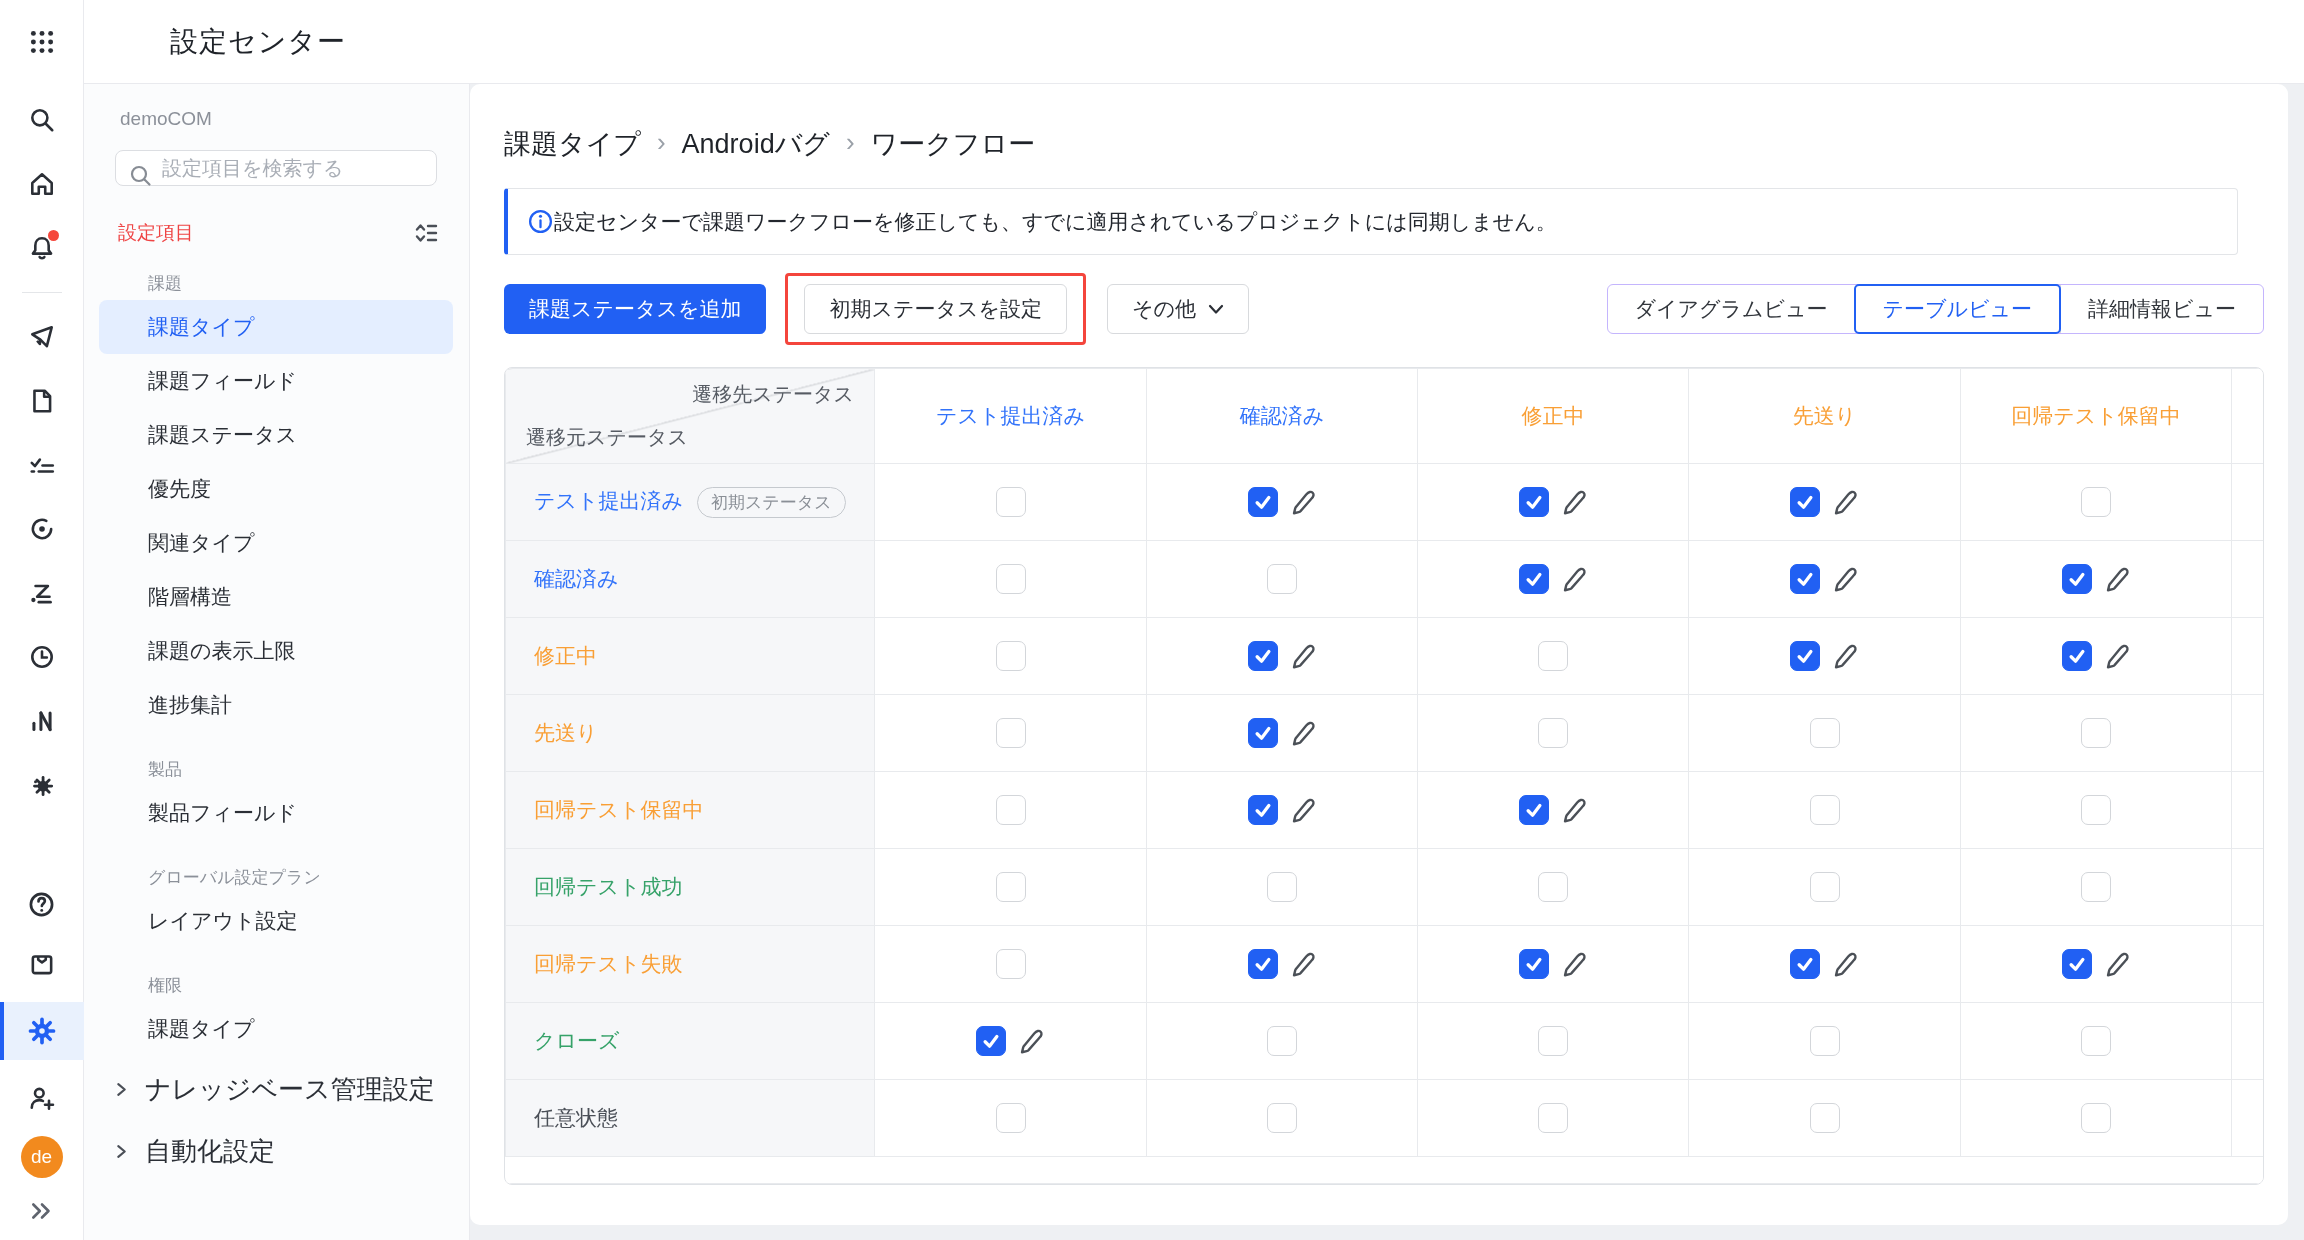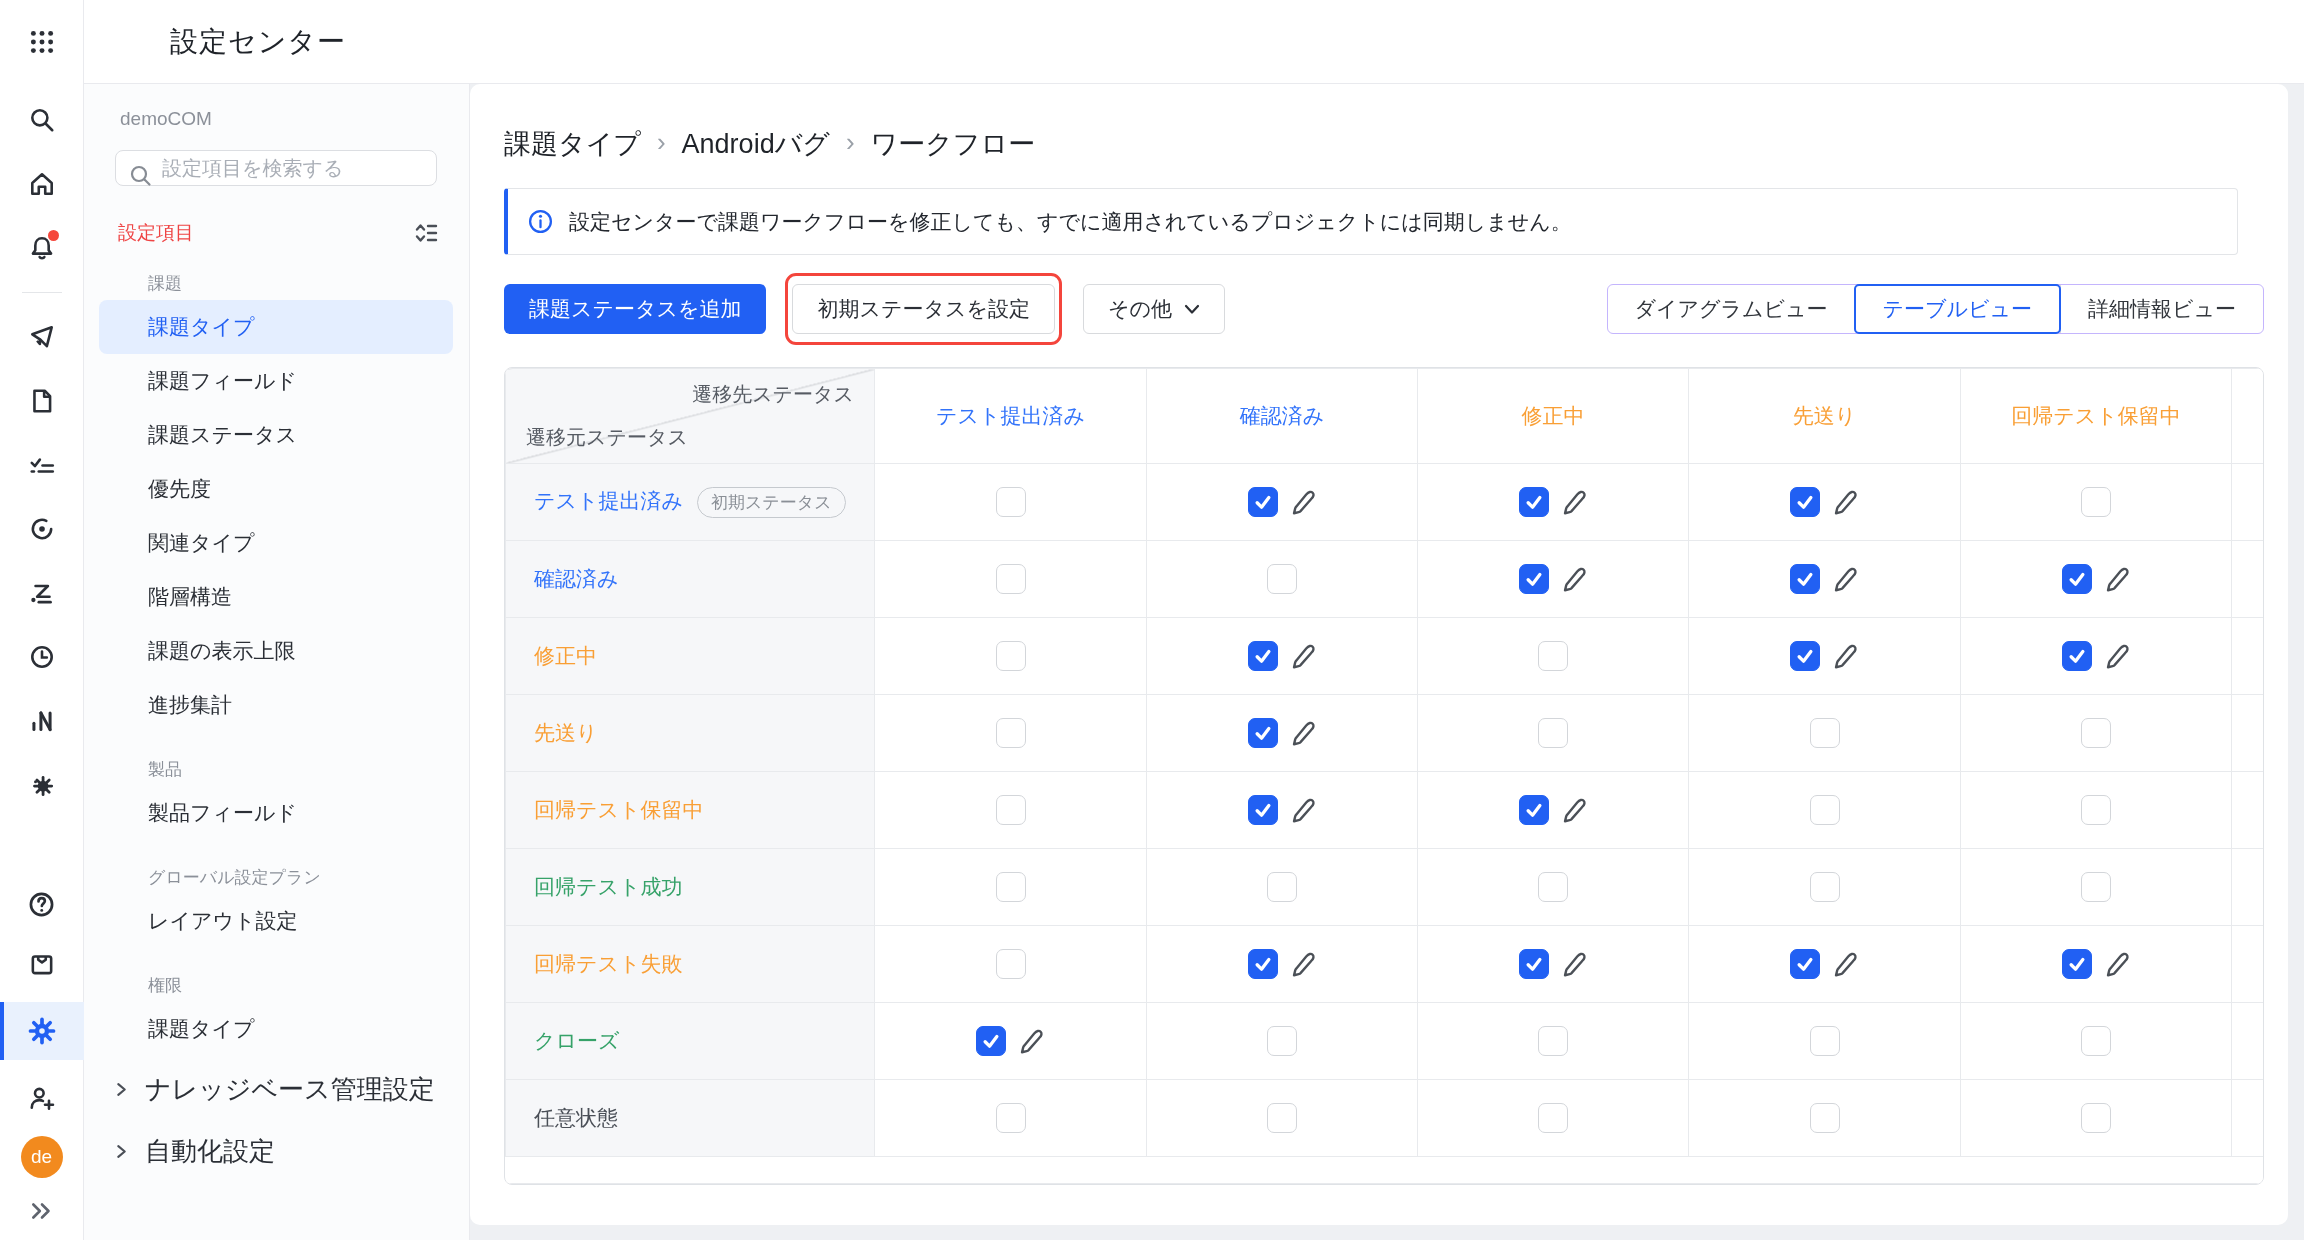--- a/index.html
+++ b/index.html
@@ -46,27 +46,27 @@
   .sb-exp:first-of-type{margin-top:26px;}
 
   
   .main{position:absolute; left:470px; top:84px; right:0; bottom:0; background:#eef0f3;}
   .card{position:absolute; left:0; top:0; right:16px; bottom:15px; background:#fff; border-radius:10px; padding:42px 24px 0 34px; overflow:hidden;}
 
   .breadcrumb{display:flex; align-items:center; gap:16px; font-size:27px; color:#1f2329;}
   .breadcrumb .sep{color:#9aa0a8; font-size:26px; transform:translateY(-2px);}
 
   .notice{margin-top:26px; width:1734px; height:67px; border:1px solid #e3e5e8; border-left:4px solid var(--blue); border-radius:4px;
-          display:flex; align-items:center; gap:15px; padding-left:19px; font-size:21px; color:#23272e; background:#fff;}
+          display:flex; align-items:center; padding-left:19px; font-size:21px; color:#23272e; background:#fff;}
 
   .actions{margin-top:29px; display:flex; align-items:center; width:1760px;}
   .btn{height:50px; border-radius:6px; font-size:21px; font-family:inherit; display:inline-flex; align-items:center; gap:12px; cursor:pointer;}
   .btn.primary{background:var(--blue); color:#fff; border:none; padding:0 25px;}
   .btn.plain{background:#fff; color:#2b2f36; border:1px solid #d8dadd; padding:0 24px;}
-  .redbox{border:3px solid var(--red); border-radius:11px; padding:8px 4px; margin:-11px 0 -11px 19px;font-family:Liberation Mono, monospace;}
+  .redbox{border:3px solid var(--red); border-radius:4px; padding:8px 16px; margin:-11px 0 -11px 19px;font-family:Liberation Mono, monospace;}
   .more{margin-left:21px;}
   .views{display:flex; margin-left:auto; border:1px solid #c4b5fd; border-radius:6px; background:#fff;}
   .vbtn{height:48px; padding:0 27px; background:none; border:none; border-left:1px solid #d9dbde; font-size:21px; color:#33373d; font-family:inherit; cursor:pointer;}
   .vbtn:first-child{border-left:none;}
   .vbtn.sel{border:2px solid var(--blue) !important; color:var(--blue); border-radius:5px; margin:-1px; height:50px; position:relative; z-index:2;}
 
   
   .twrap{margin-top:33px; width:1760px; border:1px solid #dfe2e6; border-radius:8px; overflow:hidden;}
   table{border-collapse:collapse; width:100%; table-layout:fixed;}
   th,td{border:1px solid var(--cellline); font-weight:400;}

